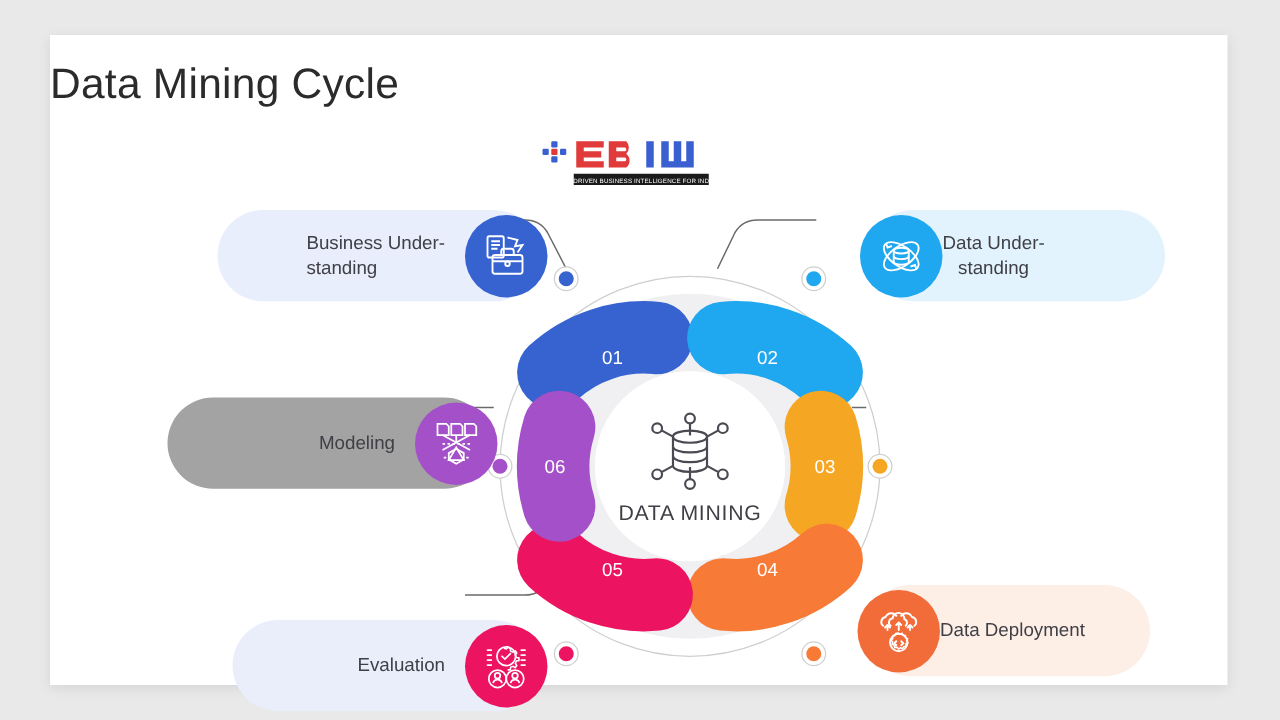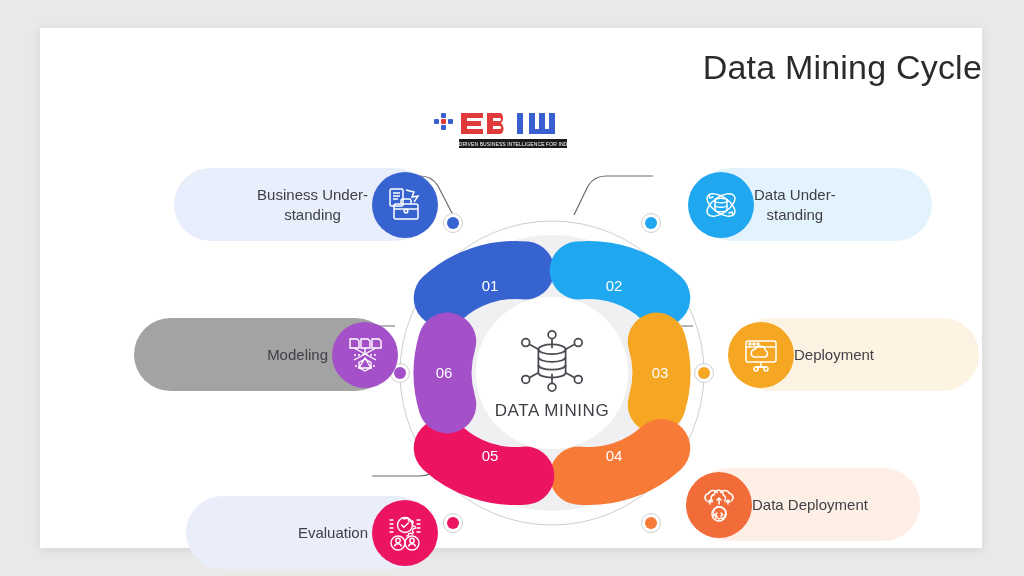--- a/index.html
+++ b/index.html
@@ -8,40 +8,40 @@
     background:#e9e9e9;
     font-family:"Liberation Sans","DejaVu Sans",sans-serif;
     overflow:hidden;
   }
   .slide{
     position:absolute;left:40px;top:28px;width:942px;height:520px;
     background:#ffffff;
     box-shadow:0 2px 10px rgba(0,0,0,.09);
   }
   .title{
-    position:absolute;left:0;top:20px;width:942px;text-align:right;
+    position:absolute;left:0;top:20px;width:942px;text-align:left;
     font-size:34px;color:#2b2b2b;letter-spacing:.2px;font-weight:400;
   }
   
   .logo{
     position:absolute;left:50%;top:82px;transform:translateX(-50%);
     width:160px;height:42px;
   }
   .logo svg{display:block}
   
   .pill{
     position:absolute;height:73px;border-radius:40px;
     display:flex;align-items:center;
   }
   .pill.left{justify-content:flex-end;}
   .pill.right{justify-content:flex-start;}
   .pill-label{
     font-size:15px;color:#3f3f46;line-height:1.32;
   }
-  .pill.left .pill-label{text-align:center;padding-right:4px;}
+  .pill.left .pill-label{text-align:left;padding-right:16px;}
   .pill.right .pill-label{text-align:center;padding-left:0;}
   .pill-icon{
     width:66px;height:66px;border-radius:50%;
     display:flex;align-items:center;justify-content:center;flex:none;
   }
   .pill.left .pill-icon{margin-right:-6px;}
   .pill.right .pill-icon{margin-left:-6px;}
   .pill-icon svg{display:block}
   
   #pill-1{left:134px;top:140px;width:258px;}
@@ -252,40 +252,20 @@
         <path d="M8 19 l22 0" stroke-dasharray="2 2"></path>
         <path d="M19 18 l-11 6 M19 18 l11 6"></path>
         <path d="M19 22 l-6 10 h12 z" fill="none"></path>
         <path d="M19 27 l-6 3.5 v5 l6 3.5 6 -3.5 v-5 z" transform="translate(0,-4) scale(1)"></path>
         <line x1="9" y1="30" x2="11" y2="30"></line>
           <line x1="27" y1="30" x2="29" y2="30"></line>
       </svg>
     </div>
   </div>
 
-  <div class="pill right" id="pill-4" style="background:#fdf3e2">
-    <div class="pill-icon" style="background:#f5a623">
-      <svg width="38" height="38" viewBox="0 0 38 38" fill="none" stroke="#ffffff" stroke-width="1.5">
-        <rect x="4" y="5" width="30" height="21" rx="2"></rect>
-        <line x1="4" y1="11" x2="34" y2="11"></line>
-        <circle cx="8" cy="8" r="1"></circle>
-          <circle cx="12" cy="8" r="1"></circle>
-          <circle cx="16" cy="8" r="1"></circle>
-        <path d="M12 21 a4 4 0 0 1 1 -7.8 a5.5 5.5 0 0 1 10.4 1.2 a3.5 3.5 0 0 1 -0.4 6.6 z"></path>
-        <line x1="19" y1="26" x2="19" y2="31"></line>
-        <path d="M15 31 h8"></path>
-        <circle cx="14" cy="33" r="2"></circle>
-          <circle cx="24" cy="33" r="2"></circle>
-        <line x1="14" y1="31" x2="24" y2="31"></line>
-      </svg>
-    </div>
-    <div class="pill-label">
-      <div>Deployment</div>
-    </div>
-  </div>
 
   <div class="pill left" id="pill-5" style="background:#e9eefa">
     <div class="pill-label">
       <div>Evaluation</div>
     </div>
     <div class="pill-icon" style="background:#ec1460">
       <svg width="38" height="38" viewBox="0 0 38 38" fill="none" stroke="#ffffff" stroke-width="1.4">
         <path d="M19 4 l2.2 .6 1.6-1.6 1.9 1.3 .3 2.2 2.1 .9 1.9-1.2 1.3 1.9-1.2 1.9 .9 2.1 2.2 .3 0 2.3-2.2 .3-.9 2.1 1.2 1.9-1.3 1.9-1.9-1.2-2.1 .9-.3 2.2-2.3 0" transform="translate(-6,0) scale(0.92) translate(6,1)"></path>
         <circle cx="19" cy="11" r="7.5"></circle>
         <path d="M15.6 11 l2.3 2.3 4.4-4.4" stroke-linecap="round"></path>

